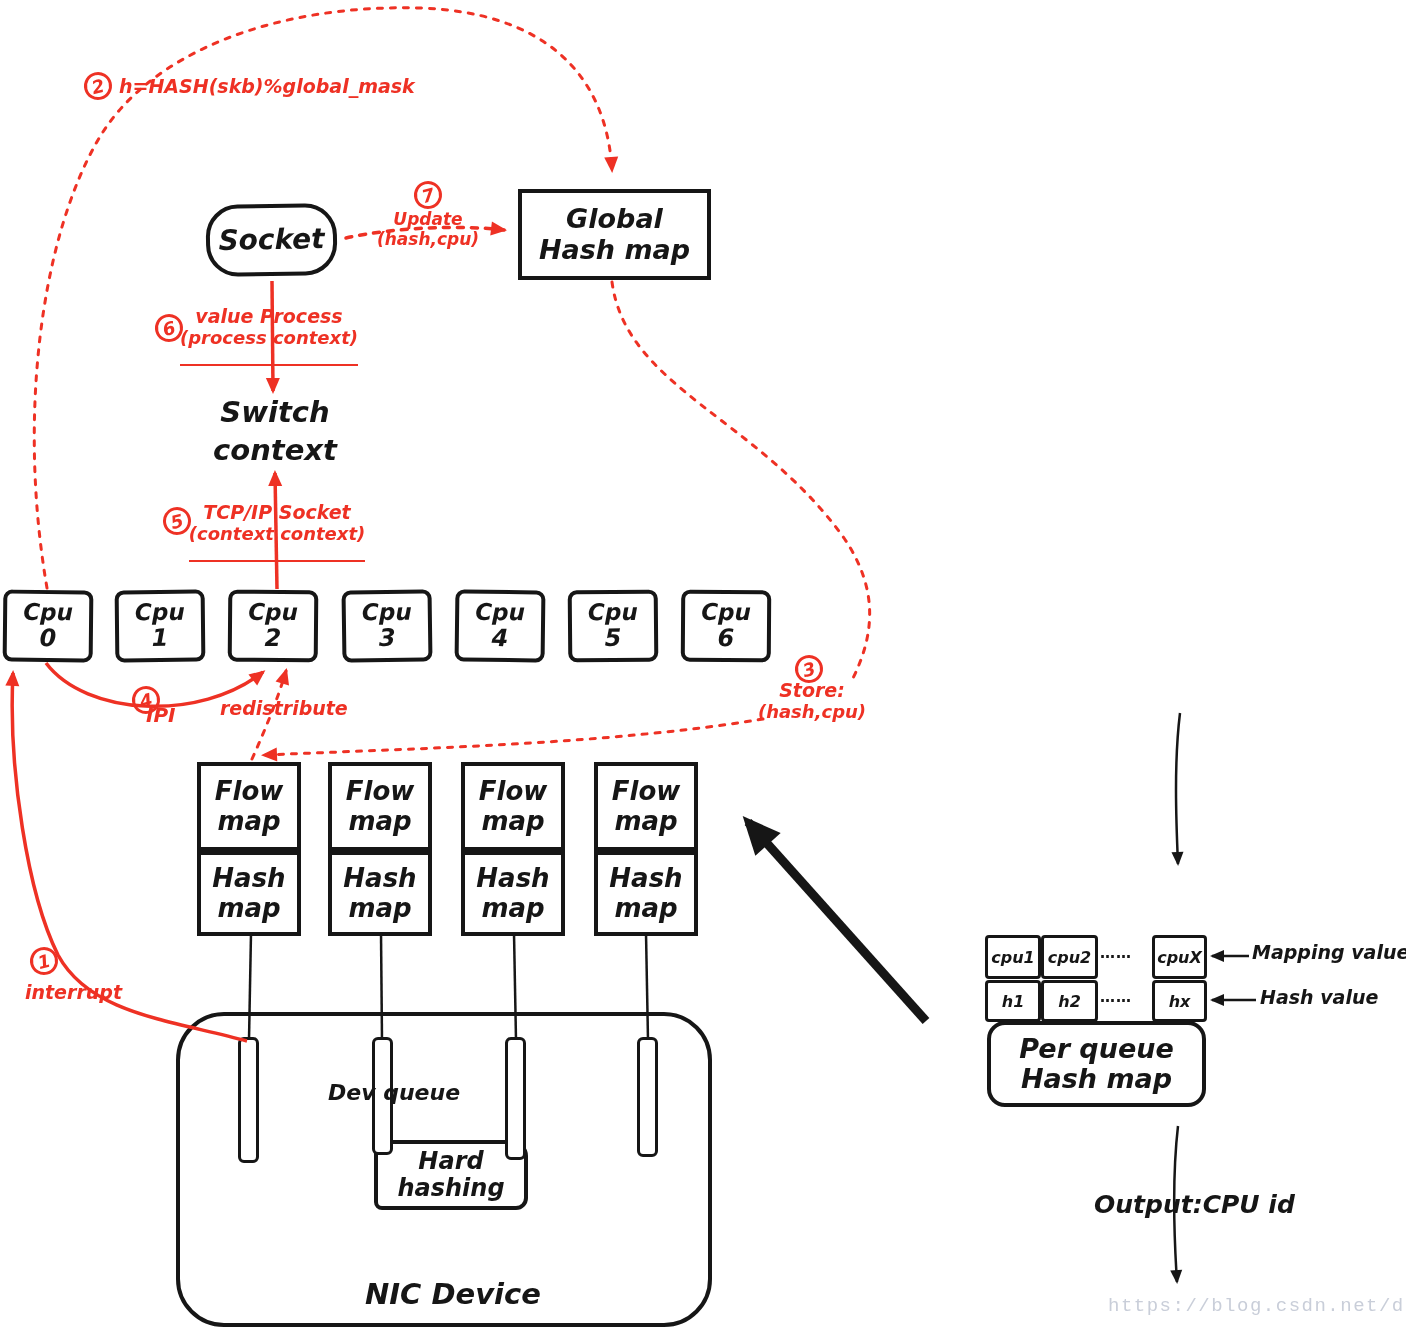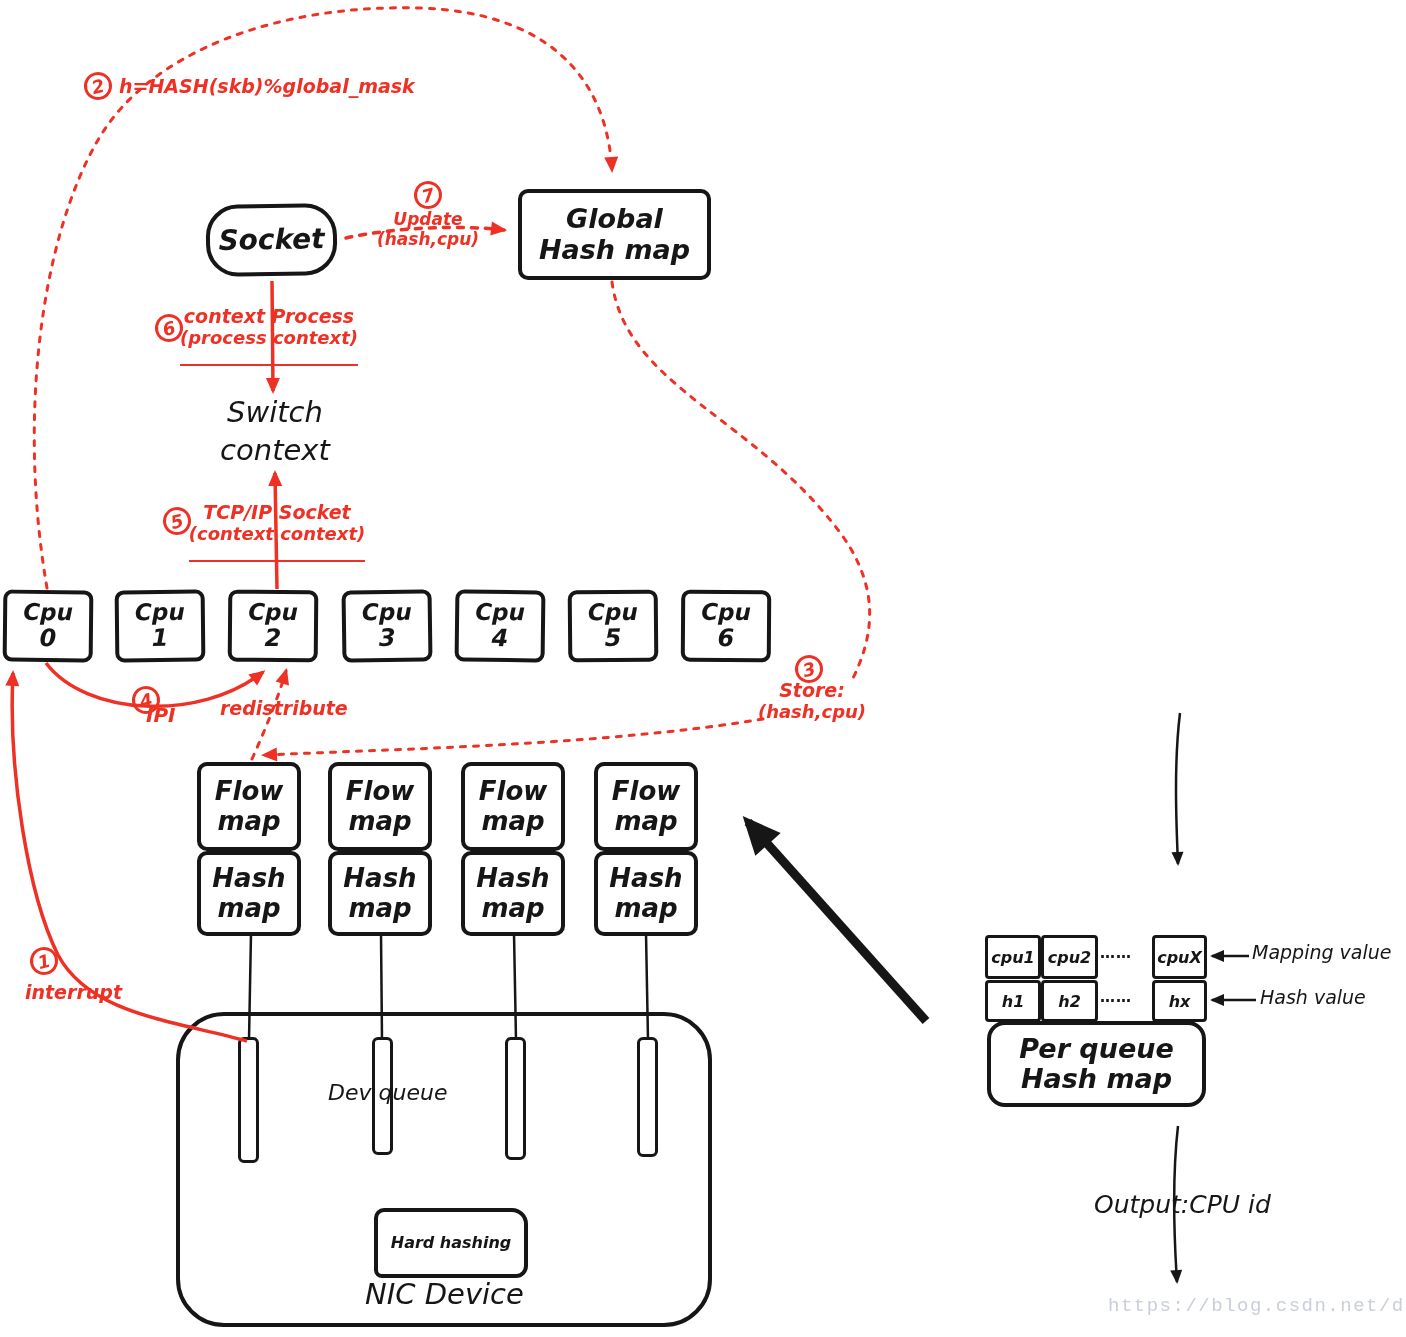--- a/index.html
+++ b/index.html
@@ -1,23 +1,23 @@
 <!DOCTYPE html>
 <html><head>
 <meta charset="utf-8">
 <style>
   *{box-sizing:border-box;margin:0;padding:0}
   html,body{width:1406px;height:1337px;background:#fff;overflow:hidden}
   body{font-family:"DejaVu Sans","Liberation Sans",sans-serif;position:relative;color:#161616}
   .canvas{position:absolute;left:0;top:0;width:1406px;height:1337px}
   svg.layer{position:absolute;left:0;top:0;z-index:5;pointer-events:none}
-  .box{position:absolute;background:#fff;border:4px solid #161616;border-radius:10px;
+  .box{position:absolute;background:#fff;border:4px solid #161616;border-radius:0;
        display:flex;flex-direction:column;align-items:center;justify-content:center;
        z-index:2;font-style:italic;font-weight:bold;text-align:center;line-height:1.12}
-  .lbl{position:absolute;font-style:italic;font-weight:normal;white-space:nowrap;z-index:6}
+  .lbl{position:absolute;font-style:italic;font-weight:bold;white-space:nowrap;z-index:6}
   .redlbl{position:absolute;z-index:7;color:var(--red);font-style:italic;font-weight:bold;white-space:nowrap}
   .col{display:flex;flex-direction:column;align-items:center}
   .circ{display:inline-flex;flex:none;width:28px;height:28px;border:3px solid var(--red);border-radius:50%;
         align-items:center;justify-content:center;font-size:18px;font-weight:bold;font-style:italic;
         color:var(--red);transform:rotate(-14deg);background:#fff0}
   .ul{border-bottom:2px solid var(--red);padding-bottom:16px}
   .cpu{top:590px;width:90px;height:72px;font-size:23px;border-radius:9px}
   .cpu .num{font-size:24px}
   .flow{top:762px;width:104px;height:89px;font-size:26px}
   .hashm{top:851px;width:104px;height:85px;font-size:26px}
@@ -152,21 +152,21 @@
     <span>Hash</span>
     <span>map</span>
   </div>
 
   <div class="box" style="left:176px;top:1012px;width:536px;height:315px;border-radius:48px;z-index:1"></div>
   <div class="queue" style="left:238px;height:126px"></div>
   <div class="queue" style="left:372px;height:118px"></div>
   <div class="queue" style="left:505px;height:123px"></div>
   <div class="queue" style="left:637px;height:120px"></div>
   <div class="lbl" style="left:328px;top:1080px;font-size:22px">Dev queue</div>
-  <div class="box" style="left:374px;top:1208px;width:154px;height:70px;font-size:16px;border-radius:10px 16px 12px 8px">
+  <div class="box" style="left:374px;top:1140px;width:154px;height:70px;font-size:24px;border-radius:10px 16px 12px 8px">
     <span>Hard hashing</span>
   </div>
   <div class="lbl" style="left:365px;top:1277px;font-size:29px">NIC Device</div>
 
 
 
   <div class="cell" style="left:985px;top:935px;width:56px;height:44px">
     <span>cpu1</span>
   </div>
   <div class="cell" style="left:1041px;top:935px;width:57px;height:44px">
@@ -200,21 +200,21 @@
   </div>
 
   <div class="redlbl col" style="left:380px;top:181px;width:96px">
     <span class="circ">7</span>
     <span style="font-size:17px">Update</span>
     <span style="font-size:17px">(hash,cpu)</span>
   </div>
 
   <span class="circ redlbl" style="left:155px;top:314px">6</span>
   <div class="redlbl col" style="left:188px;top:305px;width:162px">
-    <span style="font-size:19px">context Process</span>
+    <span style="font-size:19px">value Process</span>
     <span class="ul" style="font-size:18px">(process context)</span>
   </div>
 
   <span class="circ redlbl" style="left:163px;top:507px">5</span>
   <div class="redlbl col" style="left:196px;top:501px;width:162px">
     <span style="font-size:19px">TCP/IP Socket</span>
     <span class="ul" style="font-size:18px">(context context)</span>
   </div>
 
   <span class="circ redlbl" style="left:132px;top:686px">4</span>

